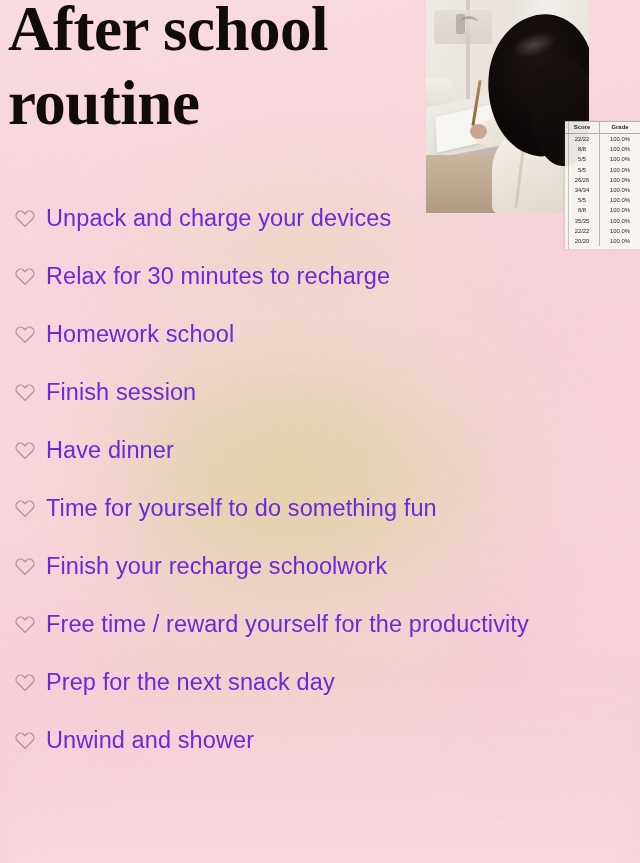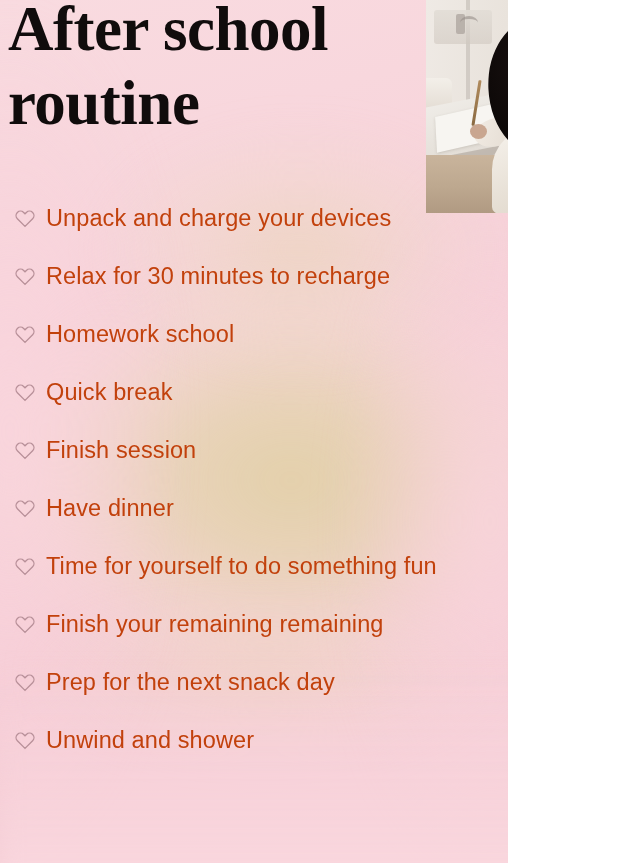--- a/index.html
+++ b/index.html
@@ -2,21 +2,21 @@
 <html><head>
 <meta charset="utf-8">
 <style>
   html, body {
     margin: 0;
     padding: 0;
     background: #ffffff;
   }
   #page {
     position: relative;
-    width: 508px;
+    width: 640px;
     height: 863px;
     overflow: hidden;
     background: #f6d3da;
     font-family: "Liberation Sans", sans-serif;
   }
 
   
   .bg-base {
     position: absolute;
     inset: 0;
@@ -297,21 +297,21 @@
     height: 20px;
     margin-right: 10px;
     color: #b89099;
     display: block;
   }
   .item-label {
     font-family: "Liberation Sans", sans-serif;
     font-size: 23.5px;
     font-weight: 400;
     letter-spacing: 0.1px;
-    color: #c2410c;
+    color: #6d28d9;
     white-space: nowrap;
   }
 </style>
 </head>
 <body>
 
 <div id="page">
 
   <div class="bg-base"></div>
   <div class="bg-warm-main"></div>
@@ -416,45 +416,45 @@
       <div class="item">
         <span class="heart"><svg viewBox="0 0 24 22" width="22" height="20" fill="none" stroke="currentColor" stroke-width="1.5">
             <path d="M12 20.2 3.6 11.8a4.9 4.9 0 0 1 0-6.9 4.9 4.9 0 0 1 6.9 0L12 6.4l1.5-1.5a4.9 4.9 0 0 1 6.9 0 4.9 4.9 0 0 1 0 6.9Z"></path>
           </svg></span>
         <span class="item-label">Homework school</span>
       </div>
       <div class="item">
         <span class="heart"><svg viewBox="0 0 24 22" width="22" height="20" fill="none" stroke="currentColor" stroke-width="1.5">
             <path d="M12 20.2 3.6 11.8a4.9 4.9 0 0 1 0-6.9 4.9 4.9 0 0 1 6.9 0L12 6.4l1.5-1.5a4.9 4.9 0 0 1 6.9 0 4.9 4.9 0 0 1 0 6.9Z"></path>
           </svg></span>
-        <span class="item-label">Quick break</span>
-      </div>
-      <div class="item">
-        <span class="heart"><svg viewBox="0 0 24 22" width="22" height="20" fill="none" stroke="currentColor" stroke-width="1.5">
-            <path d="M12 20.2 3.6 11.8a4.9 4.9 0 0 1 0-6.9 4.9 4.9 0 0 1 6.9 0L12 6.4l1.5-1.5a4.9 4.9 0 0 1 6.9 0 4.9 4.9 0 0 1 0 6.9Z"></path>
-          </svg></span>
         <span class="item-label">Finish session</span>
       </div>
       <div class="item">
         <span class="heart"><svg viewBox="0 0 24 22" width="22" height="20" fill="none" stroke="currentColor" stroke-width="1.5">
             <path d="M12 20.2 3.6 11.8a4.9 4.9 0 0 1 0-6.9 4.9 4.9 0 0 1 6.9 0L12 6.4l1.5-1.5a4.9 4.9 0 0 1 6.9 0 4.9 4.9 0 0 1 0 6.9Z"></path>
           </svg></span>
         <span class="item-label">Have dinner</span>
       </div>
       <div class="item">
         <span class="heart"><svg viewBox="0 0 24 22" width="22" height="20" fill="none" stroke="currentColor" stroke-width="1.5">
             <path d="M12 20.2 3.6 11.8a4.9 4.9 0 0 1 0-6.9 4.9 4.9 0 0 1 6.9 0L12 6.4l1.5-1.5a4.9 4.9 0 0 1 6.9 0 4.9 4.9 0 0 1 0 6.9Z"></path>
           </svg></span>
         <span class="item-label">Time for yourself to do something fun</span>
       </div>
       <div class="item">
         <span class="heart"><svg viewBox="0 0 24 22" width="22" height="20" fill="none" stroke="currentColor" stroke-width="1.5">
             <path d="M12 20.2 3.6 11.8a4.9 4.9 0 0 1 0-6.9 4.9 4.9 0 0 1 6.9 0L12 6.4l1.5-1.5a4.9 4.9 0 0 1 6.9 0 4.9 4.9 0 0 1 0 6.9Z"></path>
           </svg></span>
-        <span class="item-label">Finish your remaining remaining</span>
+        <span class="item-label">Finish your recharge schoolwork</span>
+      </div>
+      <div class="item">
+        <span class="heart"><svg viewBox="0 0 24 22" width="22" height="20" fill="none" stroke="currentColor" stroke-width="1.5">
+            <path d="M12 20.2 3.6 11.8a4.9 4.9 0 0 1 0-6.9 4.9 4.9 0 0 1 6.9 0L12 6.4l1.5-1.5a4.9 4.9 0 0 1 6.9 0 4.9 4.9 0 0 1 0 6.9Z"></path>
+          </svg></span>
+        <span class="item-label">Free time / reward yourself for the productivity</span>
       </div>
       <div class="item">
         <span class="heart"><svg viewBox="0 0 24 22" width="22" height="20" fill="none" stroke="currentColor" stroke-width="1.5">
             <path d="M12 20.2 3.6 11.8a4.9 4.9 0 0 1 0-6.9 4.9 4.9 0 0 1 6.9 0L12 6.4l1.5-1.5a4.9 4.9 0 0 1 6.9 0 4.9 4.9 0 0 1 0 6.9Z"></path>
           </svg></span>
         <span class="item-label">Prep for the next snack day</span>
       </div>
       <div class="item">
         <span class="heart"><svg viewBox="0 0 24 22" width="22" height="20" fill="none" stroke="currentColor" stroke-width="1.5">
             <path d="M12 20.2 3.6 11.8a4.9 4.9 0 0 1 0-6.9 4.9 4.9 0 0 1 6.9 0L12 6.4l1.5-1.5a4.9 4.9 0 0 1 6.9 0 4.9 4.9 0 0 1 0 6.9Z"></path>

